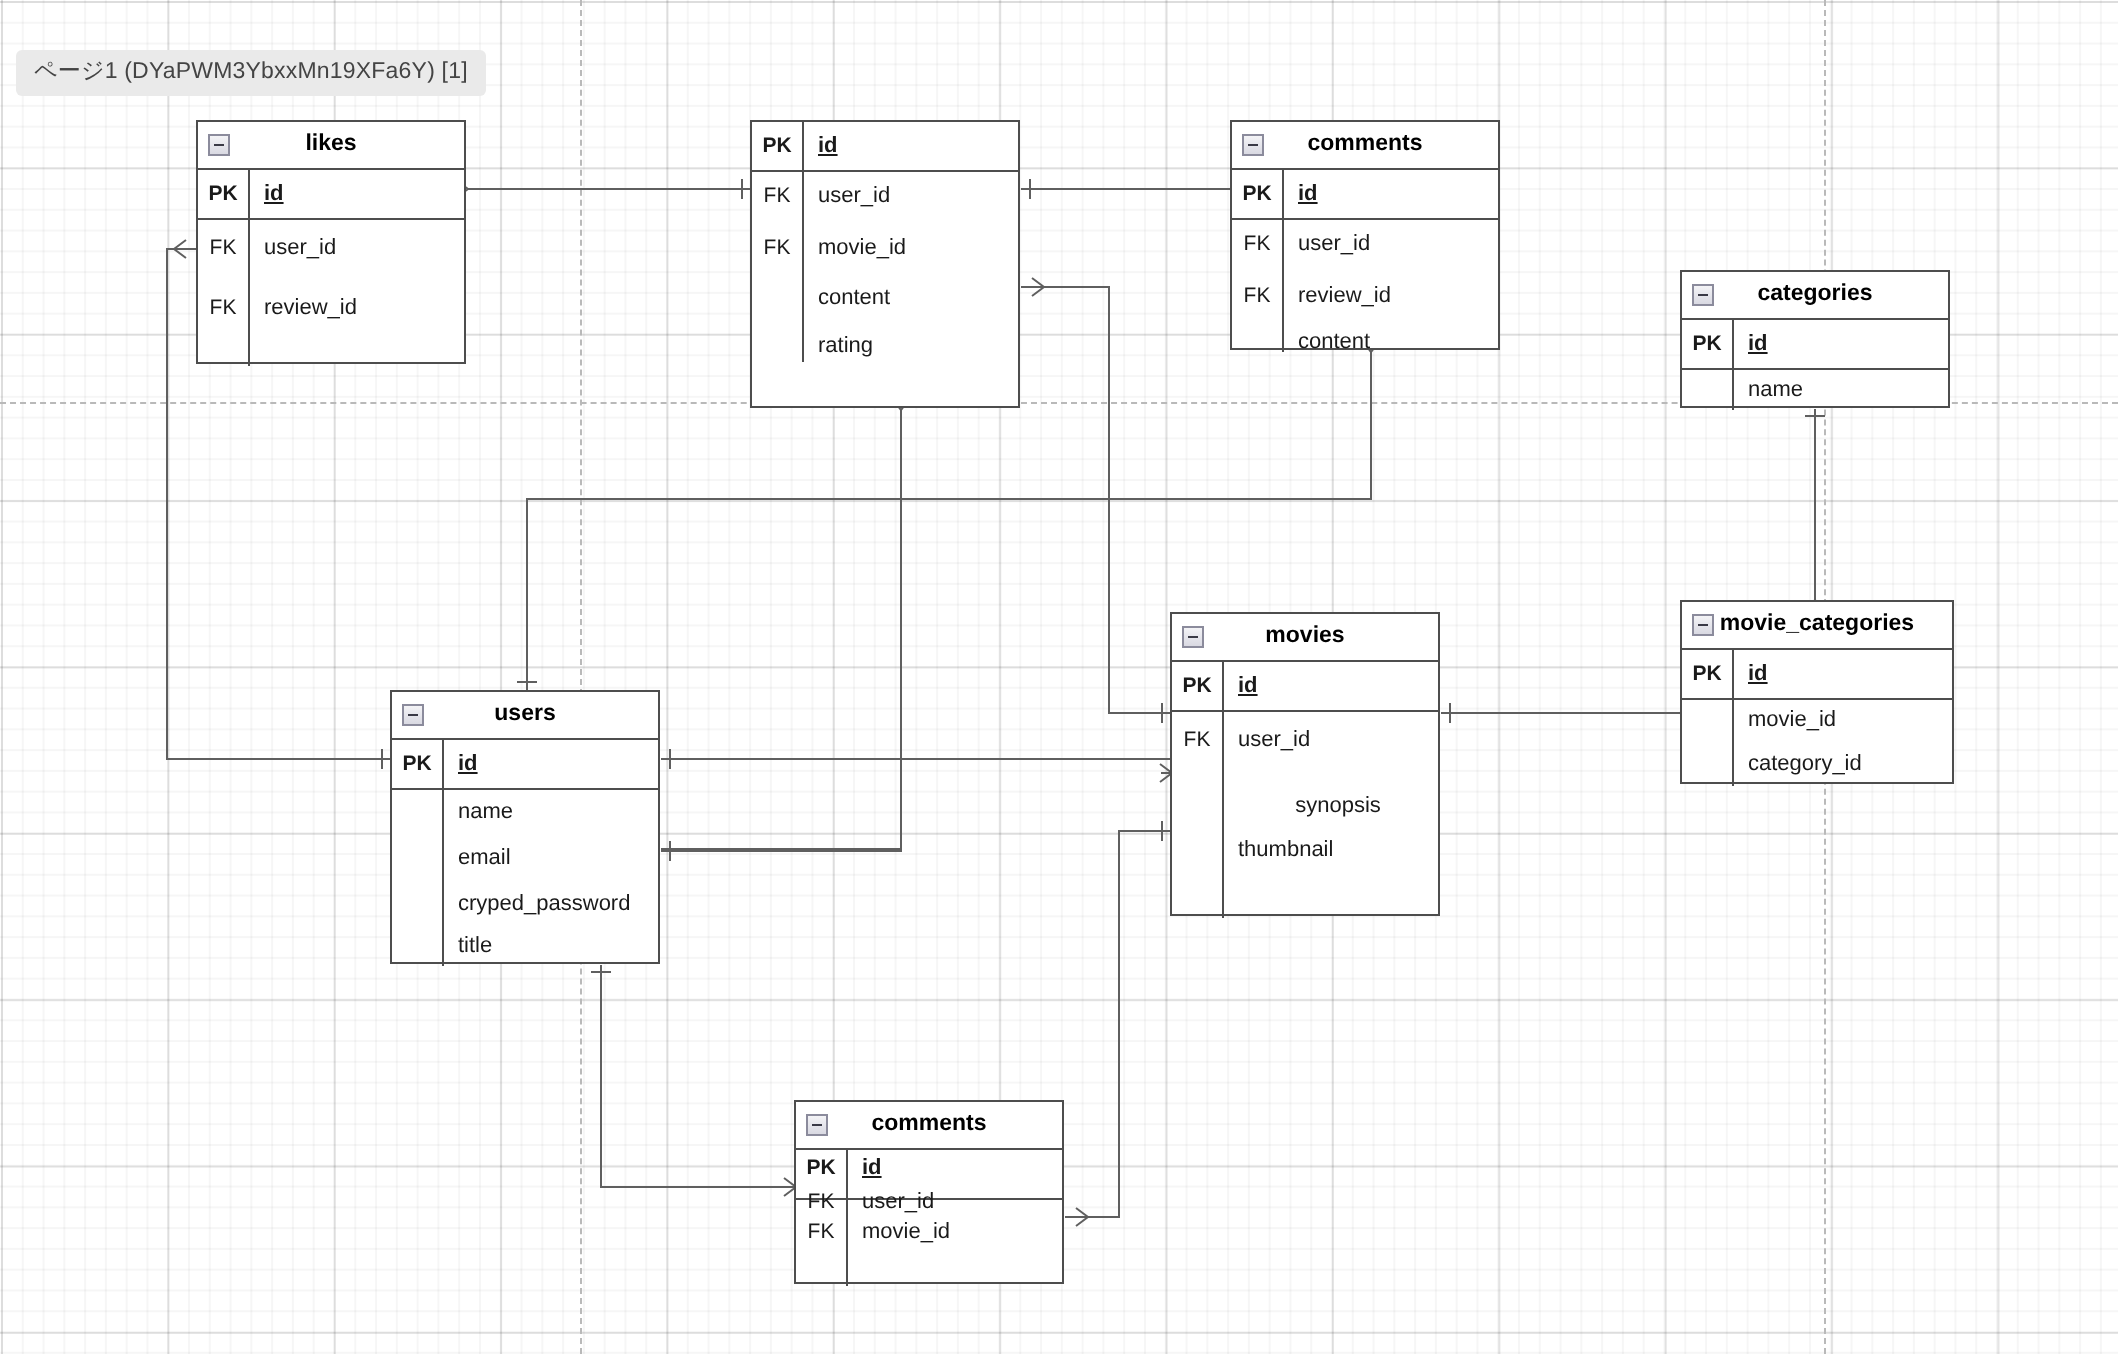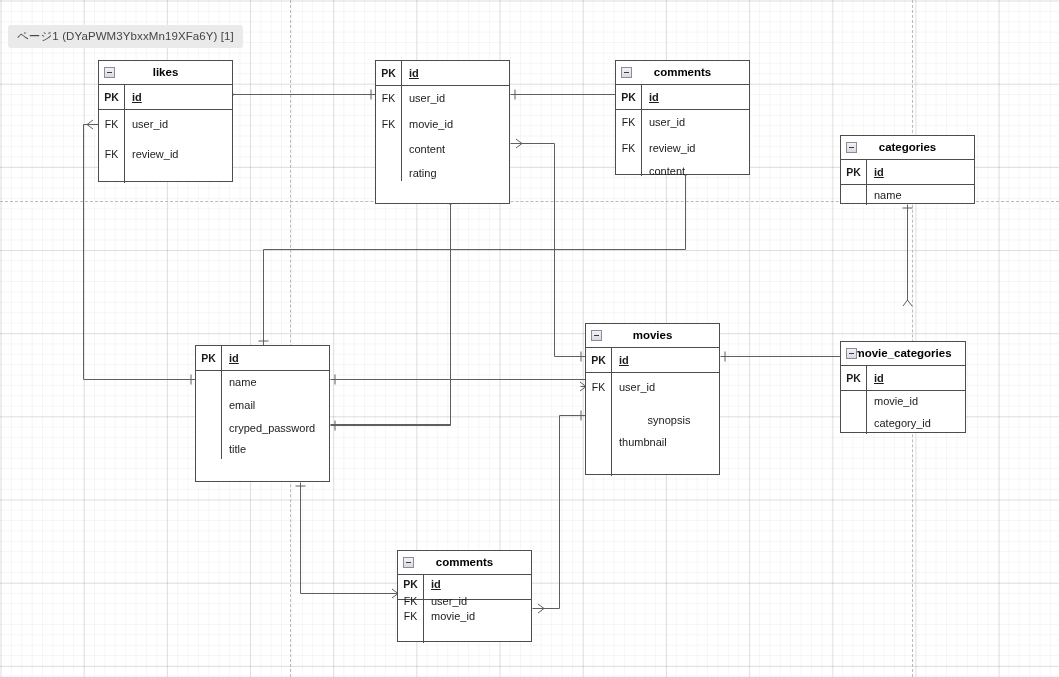--- a/index.html
+++ b/index.html
@@ -323,40 +323,40 @@
           <div class="row" style="height: 24px;">
             <span class="key pk">PK</span>
             <span class="nm pk">id</span>
           </div>
           <div class="row" style="height: 21px;">
             <span class="key"></span>
             <span class="nm">name</span>
           </div>
         </div>
       </div>
-      <div class="entity" style="left: 840px; top: 300px; width: 126px; height: 92px; margin-top: 41px;">
+      <div class="entity" style="left: 840px; top: 300px; width: 137px; height: 92px;">
         <div class="ent-title"><span class="collapse-icon"></span><span>movie_categories</span></div>
         <div class="ent-body" style="height: 68px;">
           <div class="col-split" style="left: 25px;"></div>
           <div class="pk-sep" style="top: 24px;"></div>
           <div class="row" style="height: 24px;">
             <span class="key pk">PK</span>
             <span class="nm pk">id</span>
           </div>
           <div class="row" style="height: 22px;">
             <span class="key"></span>
             <span class="nm">movie_id</span>
           </div>
           <div class="row" style="height: 22px; align-items: center;">
             <span class="key"></span>
             <span class="nm">category_id</span>
           </div>
         </div>
       </div>
-      <div class="entity" style="left: 585px; top: 323px; width: 135px; height: 152px;">
+      <div class="entity" style="left: 585px; top: 306px; width: 135px; height: 152px;">
         <div class="ent-title"><span class="collapse-icon"></span><span>movies</span></div>
         <div class="ent-body" style="height: 128px;">
           <div class="col-split" style="left: 25px;"></div>
           <div class="pk-sep" style="top: 24px;"></div>
           <div class="row" style="height: 24px;">
             <span class="key pk">PK</span>
             <span class="nm pk">id</span>
           </div>
           <div class="row" style="height: 30px;">
             <span class="key">FK</span>
@@ -370,20 +370,21 @@
             <span class="key"></span>
             <span class="nm">synopsis</span>
           </div>
           <div class="row" style="height: 22px;">
             <span class="key"></span>
             <span class="nm">thumbnail</span>
           </div>
         </div>
       </div>
       <div class="entity" style="left: 195px; top: 345px; width: 135px; height: 137px;">
+        <div class="ent-title"><span class="collapse-icon"></span><span>users</span></div>
         <div class="ent-body" style="height: 113px;">
           <div class="col-split" style="left: 25px;"></div>
           <div class="pk-sep" style="top: 24px;"></div>
           <div class="row" style="height: 24px;">
             <span class="key pk">PK</span>
             <span class="nm pk">id</span>
           </div>
           <div class="row" style="height: 23px;">
             <span class="key"></span>
             <span class="nm">name</span>

